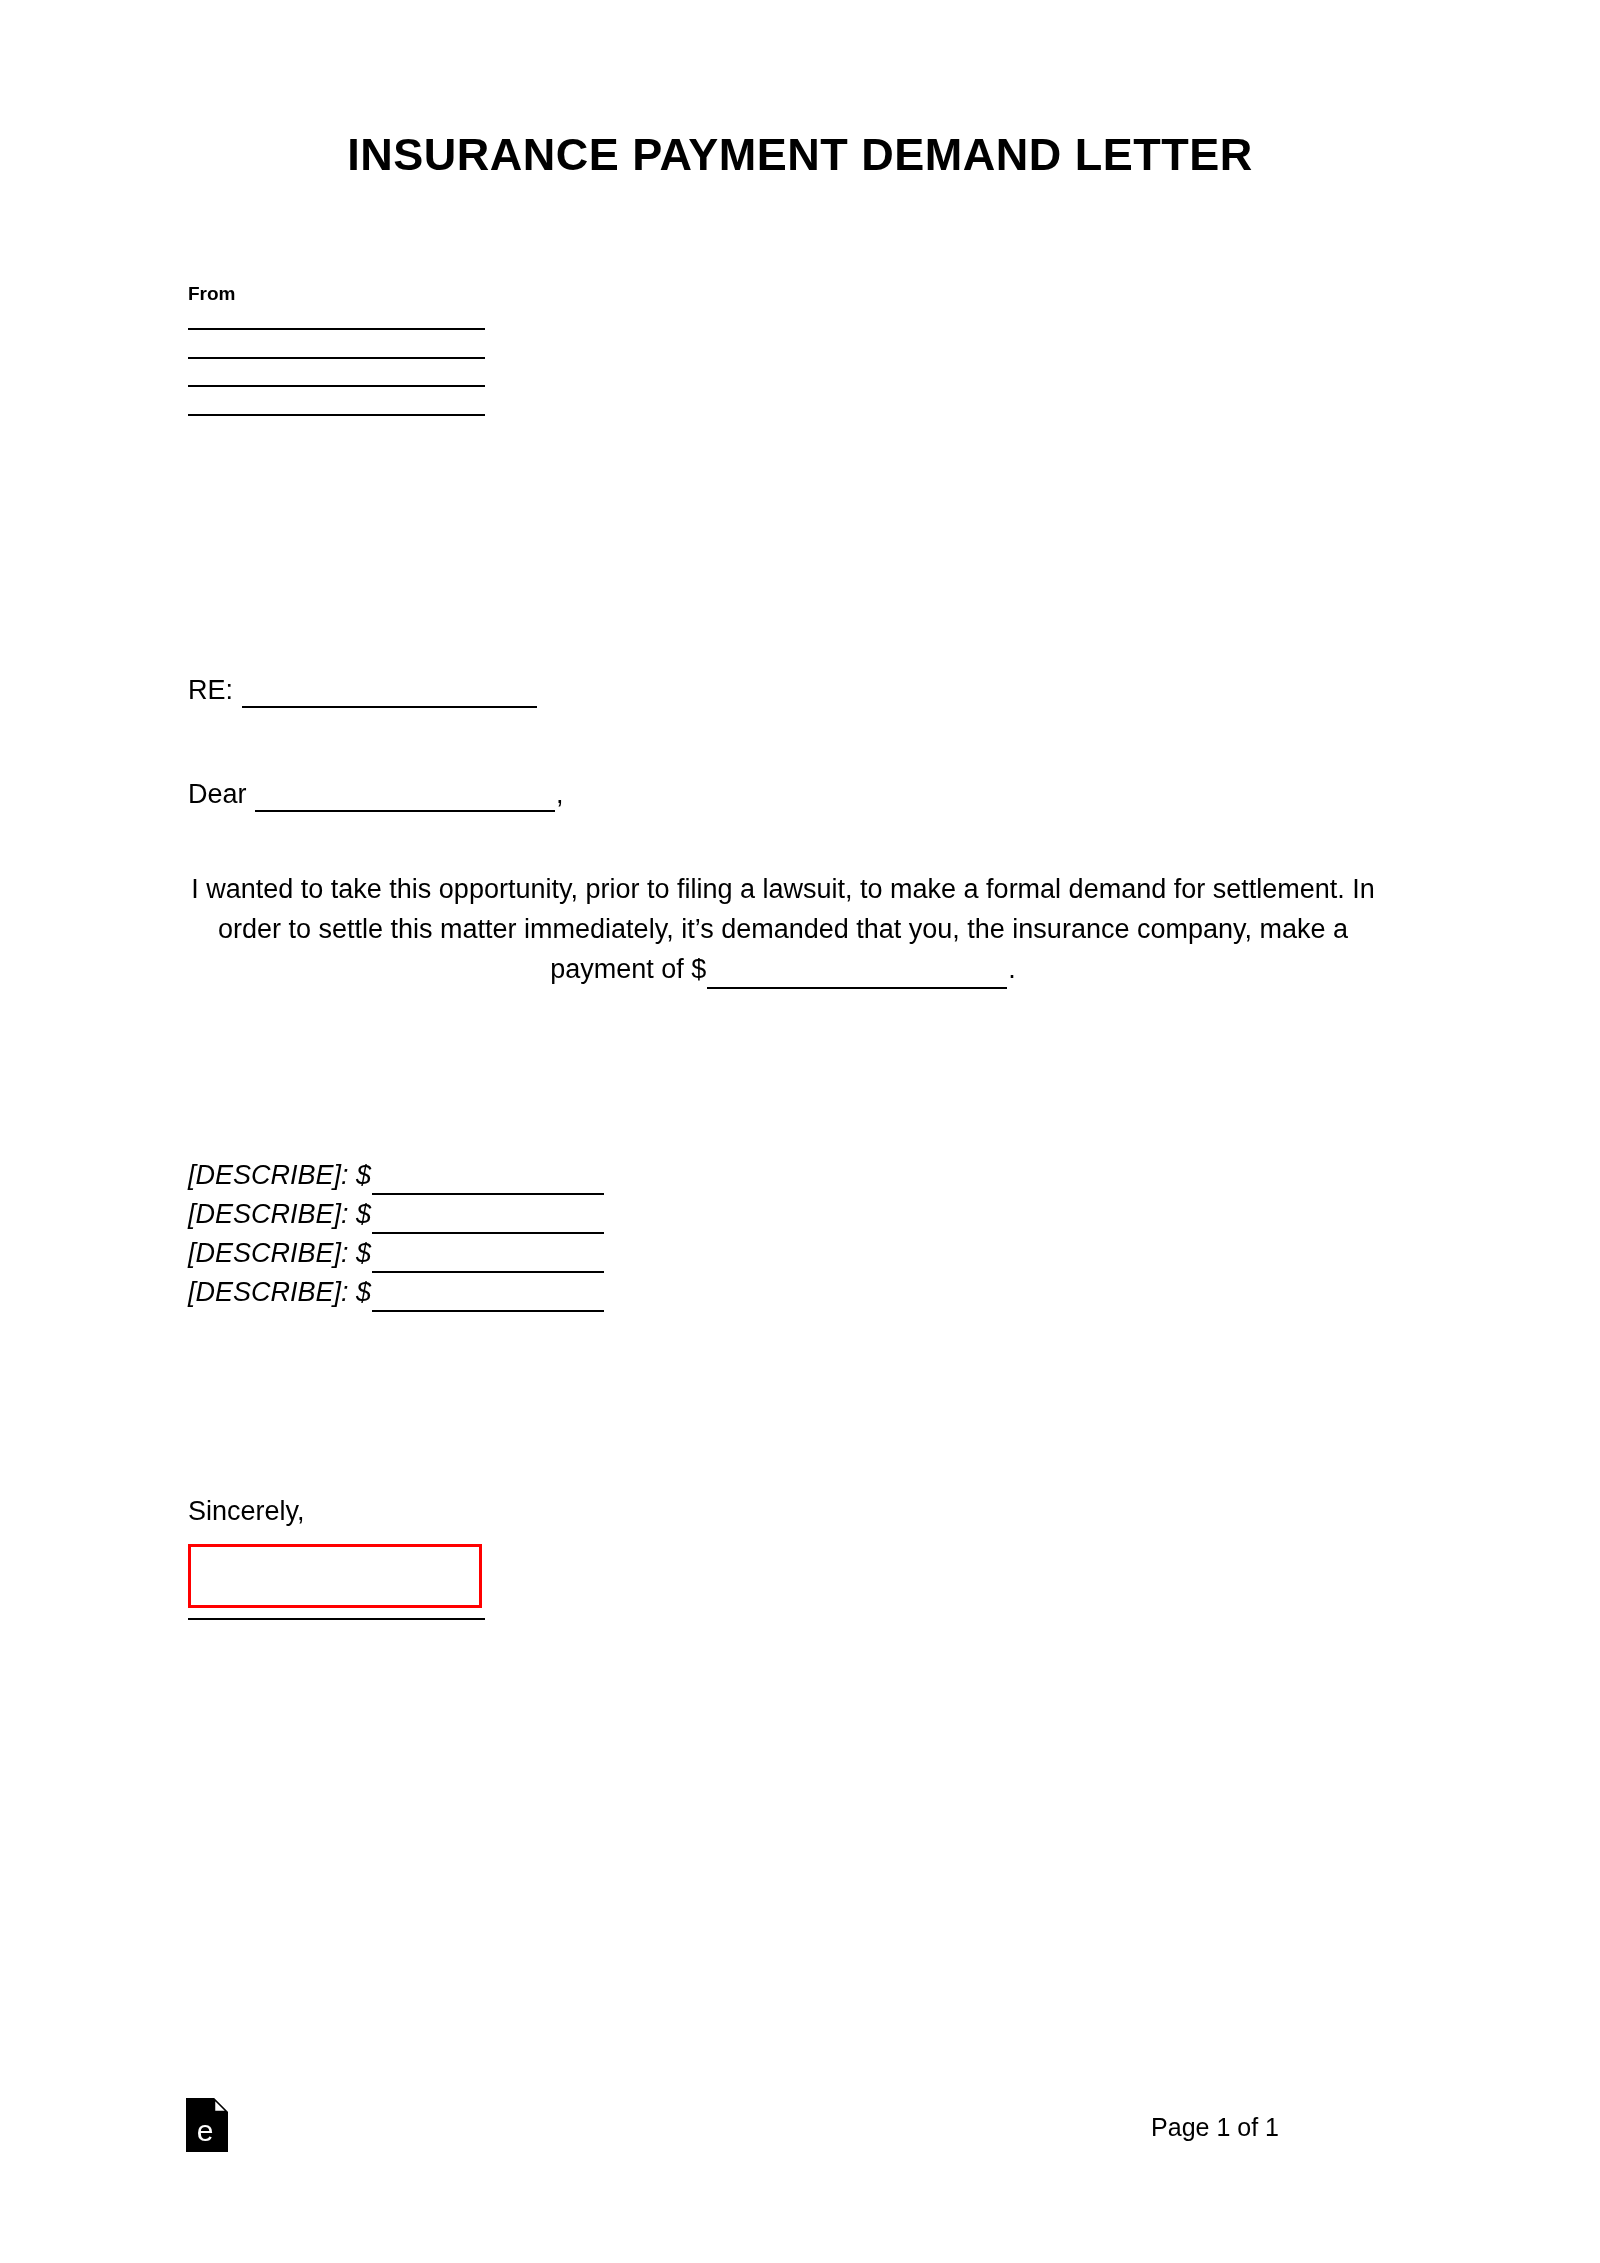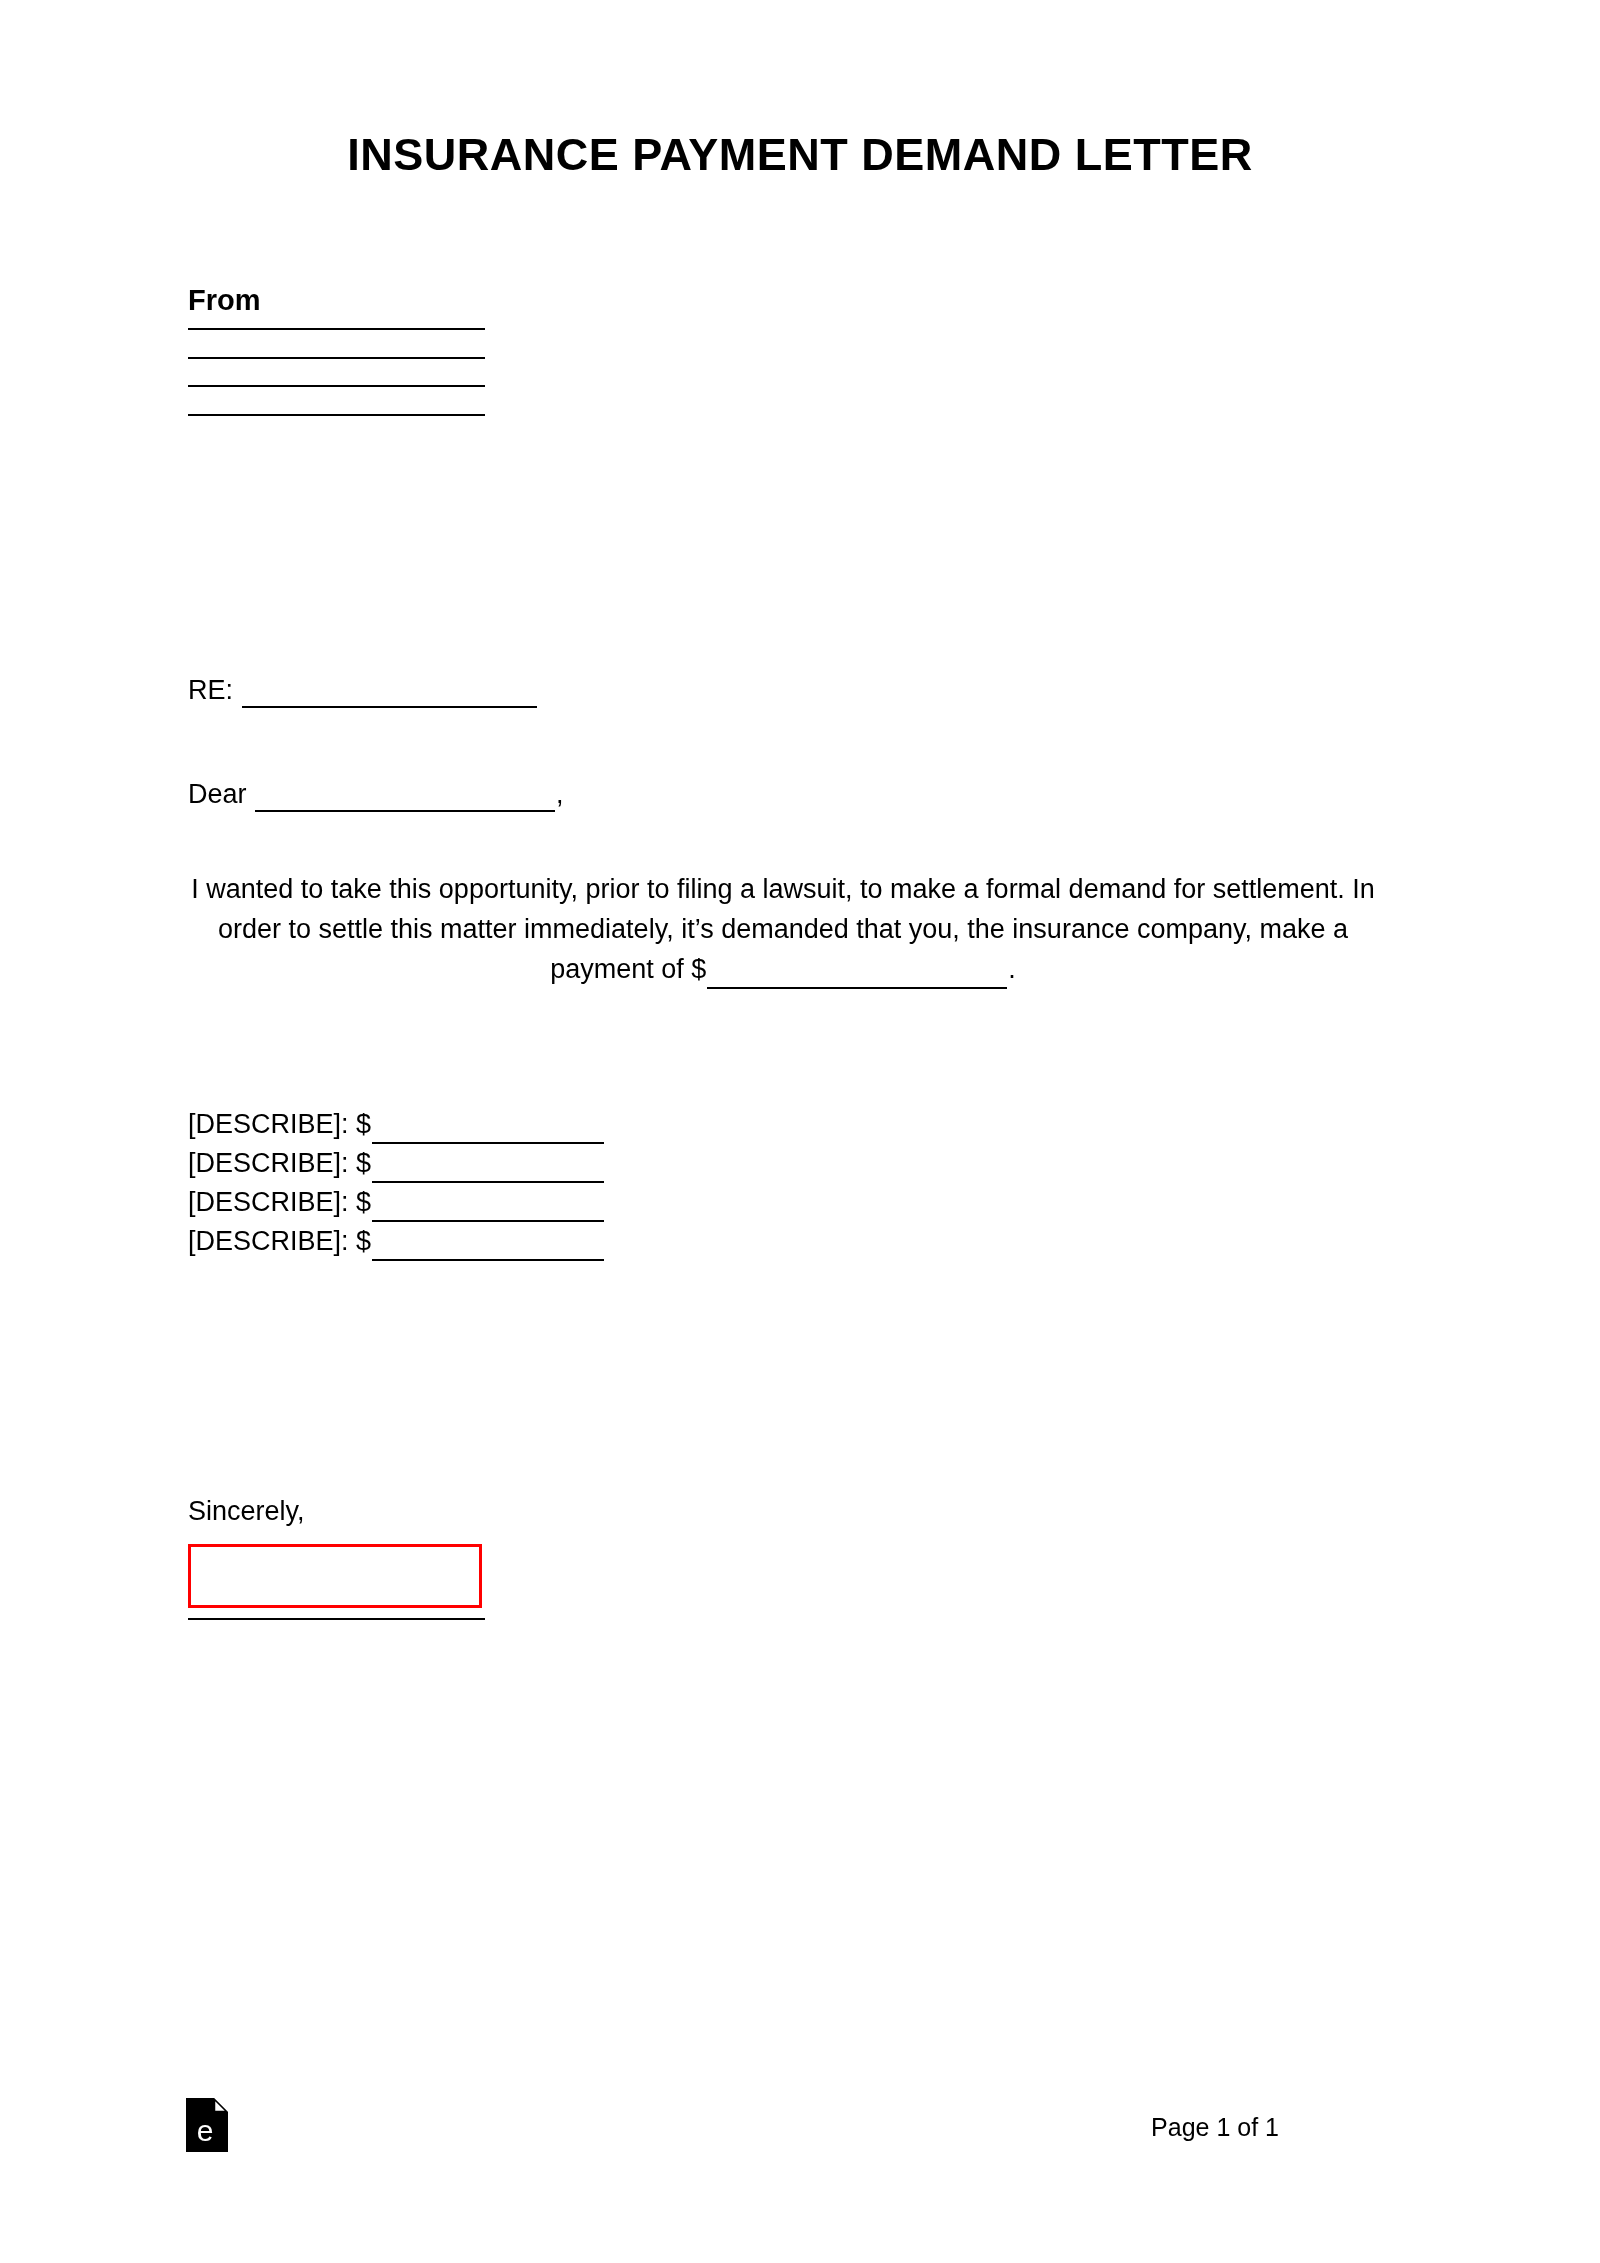--- a/index.html
+++ b/index.html
@@ -27,21 +27,21 @@
     text-align: center;
     font-size: 45px;
     font-weight: bold;
     letter-spacing: 0.5px;
     line-height: 1.1;
   }
   .from-label {
     position: absolute;
     top: 283px;
     left: 188px;
-    font-size: 29px;
+    font-size: 19px;
     font-weight: bold;
     line-height: 1.2;
   }
   .from-lines {
     position: absolute;
     top: 328px;
     left: 188px;
   }
   .rule {
     width: 297px;
@@ -150,21 +150,21 @@
   <div class="field-line" style="top:777px;">
     <span>Dear</span>
     <span class="ul ul-dear"></span><span>,</span>
   </div>
 
   <div class="para" style="top:869px;text-align:center;">
     <span>I wanted to take this opportunity, prior to filing a lawsuit, to make a formal demand for settlement. In order to settle this matter immediately, it’s demanded that you, the insurance company, make a payment of $</span><span class="ul ul-amt"></span><span>.</span>
   </div>
 
 
-  <div class="desc-block" style="top:1105px;">
+  <div class="desc-block" style="top:1156px;font-style:italic;">
     <div><span>[DESCRIBE]: $</span><span class="ul ul-desc"></span></div>
     <div><span>[DESCRIBE]: $</span><span class="ul ul-desc"></span></div>
     <div><span>[DESCRIBE]: $</span><span class="ul ul-desc"></span></div>
     <div><span>[DESCRIBE]: $</span><span class="ul ul-desc"></span></div>
   </div>
 
 
   <div class="sincerely">Sincerely,</div>
   <div class="sig-box"></div>
   <div class="sig-rule"></div>

